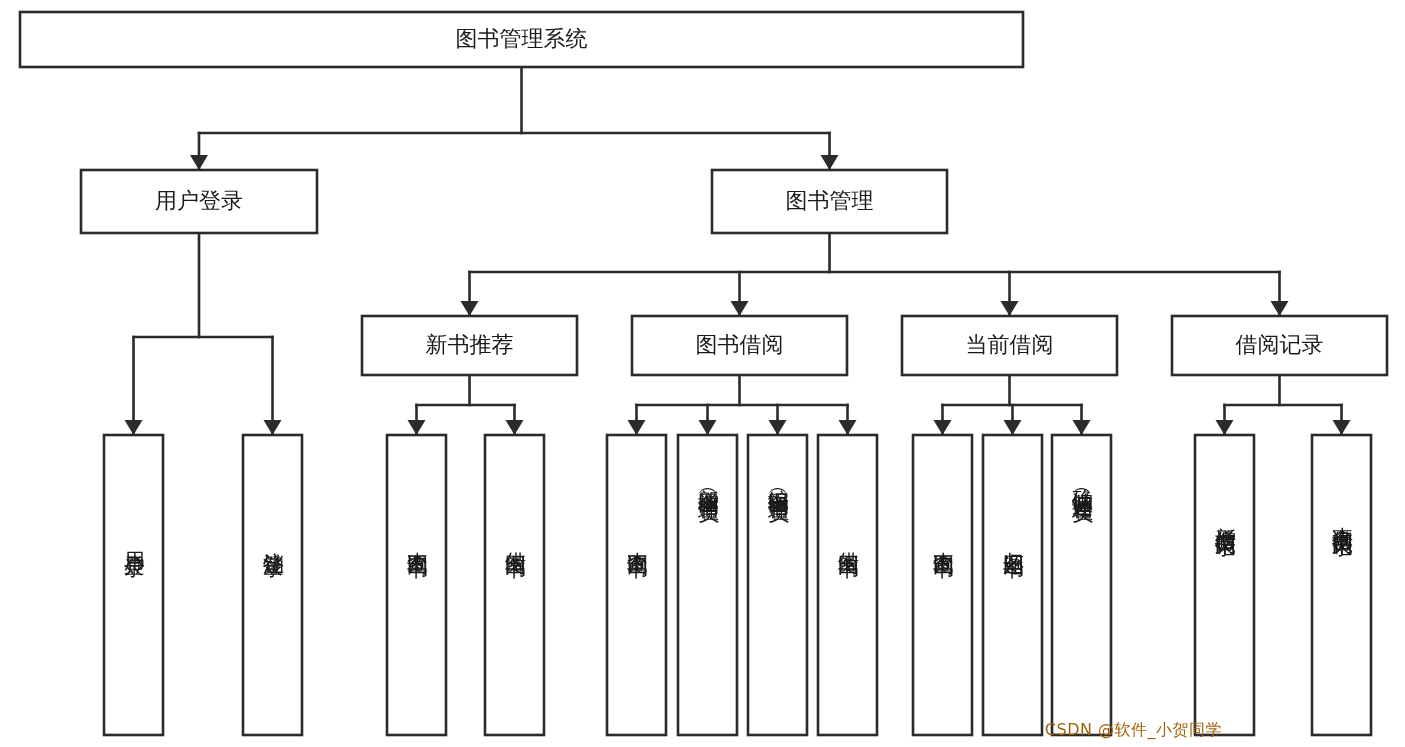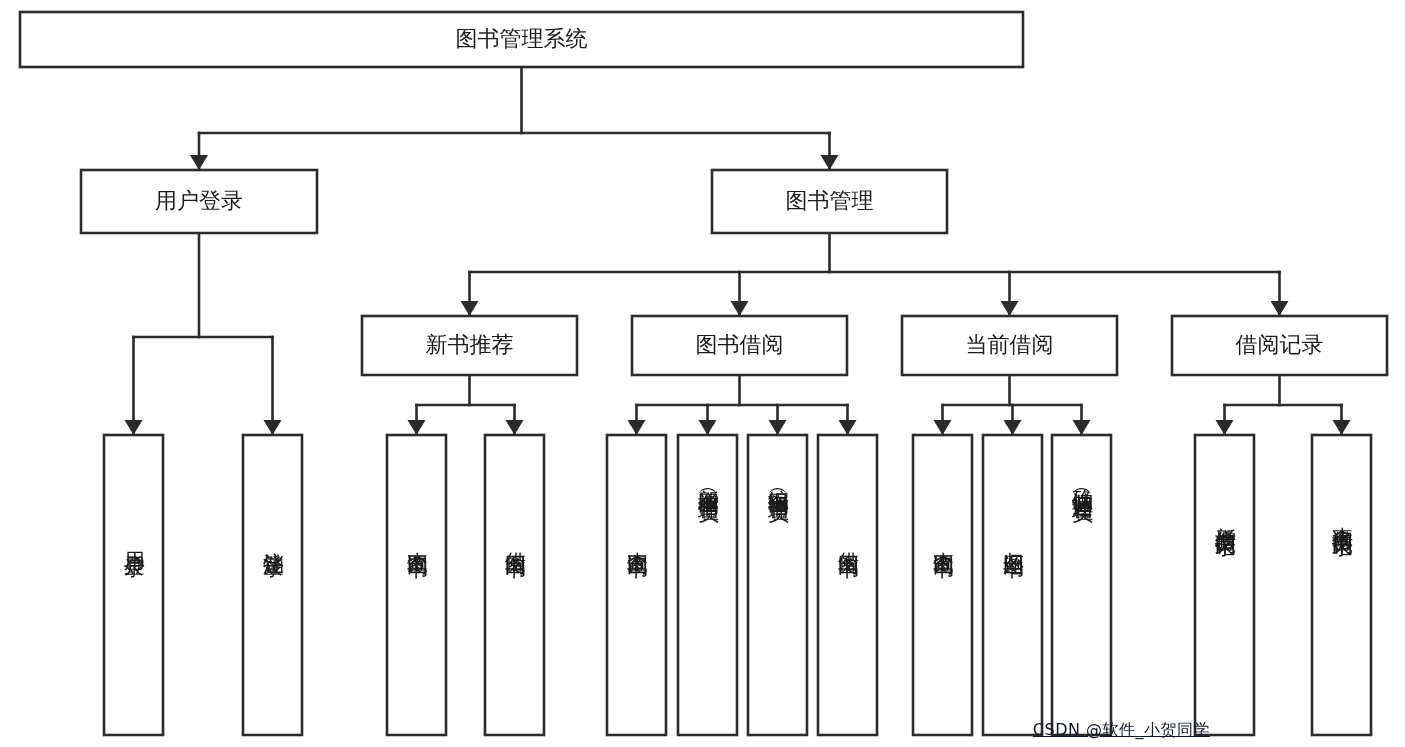--- a/index.html
+++ b/index.html
@@ -1,43 +1,42 @@
 <!DOCTYPE html>
 <html><head>
 <meta charset="utf-8">
 <style>
   html,body{margin:0;padding:0;background:#ffffff;}
   body{
     width:1405px;height:747px;
     font-family:"DejaVu Sans","Liberation Sans",sans-serif;
     overflow:hidden;
   }
-  #diagram-root{position:relative;width:1215px;height:747px;background:#fff;}
+  #diagram-root{position:relative;width:1215px;height:747px;background:#fff;padding-left:26px;}
   svg#tree-svg{position:absolute;left:0;top:0;width:1405px;height:747px;display:block;}
   .node-box{fill:#ffffff;stroke:#2b2b2b;stroke-width:2.6;}
   .edge-line{stroke:#2b2b2b;stroke-width:2.6;fill:none;stroke-linecap:square;}
   .arrow-head{fill:#2b2b2b;stroke:none;}
   .node-label{
     font-family:"DejaVu Sans","Liberation Sans",sans-serif;
     fill:#1a1a1a;
     font-size:22px;
     text-anchor:middle;
     dominant-baseline:middle;
   }
   .node-label.leaf{font-size:21px;}
   .watermark{
     position:absolute;
-    right:5px;bottom:6px;
-    color:#0f172a;
+    right:19px;bottom:6px;
+    color:#a16207;
     font-size:16px;
     font-family:"DejaVu Sans","Liberation Sans",sans-serif;
     letter-spacing:0.5px;
     white-space:nowrap;
     user-select:none;
-    text-decoration:underline;
   }
 </style>
 </head>
 <body>
 
 <div id="diagram-root">
   <svg id="tree-svg" viewBox="0 0 1405 747" xmlns="http://www.w3.org/2000/svg">
     <g id="edges-layer">
         <g>
           <path d="M 521.5 67 L 521.5 133" class="edge-line"></path>

